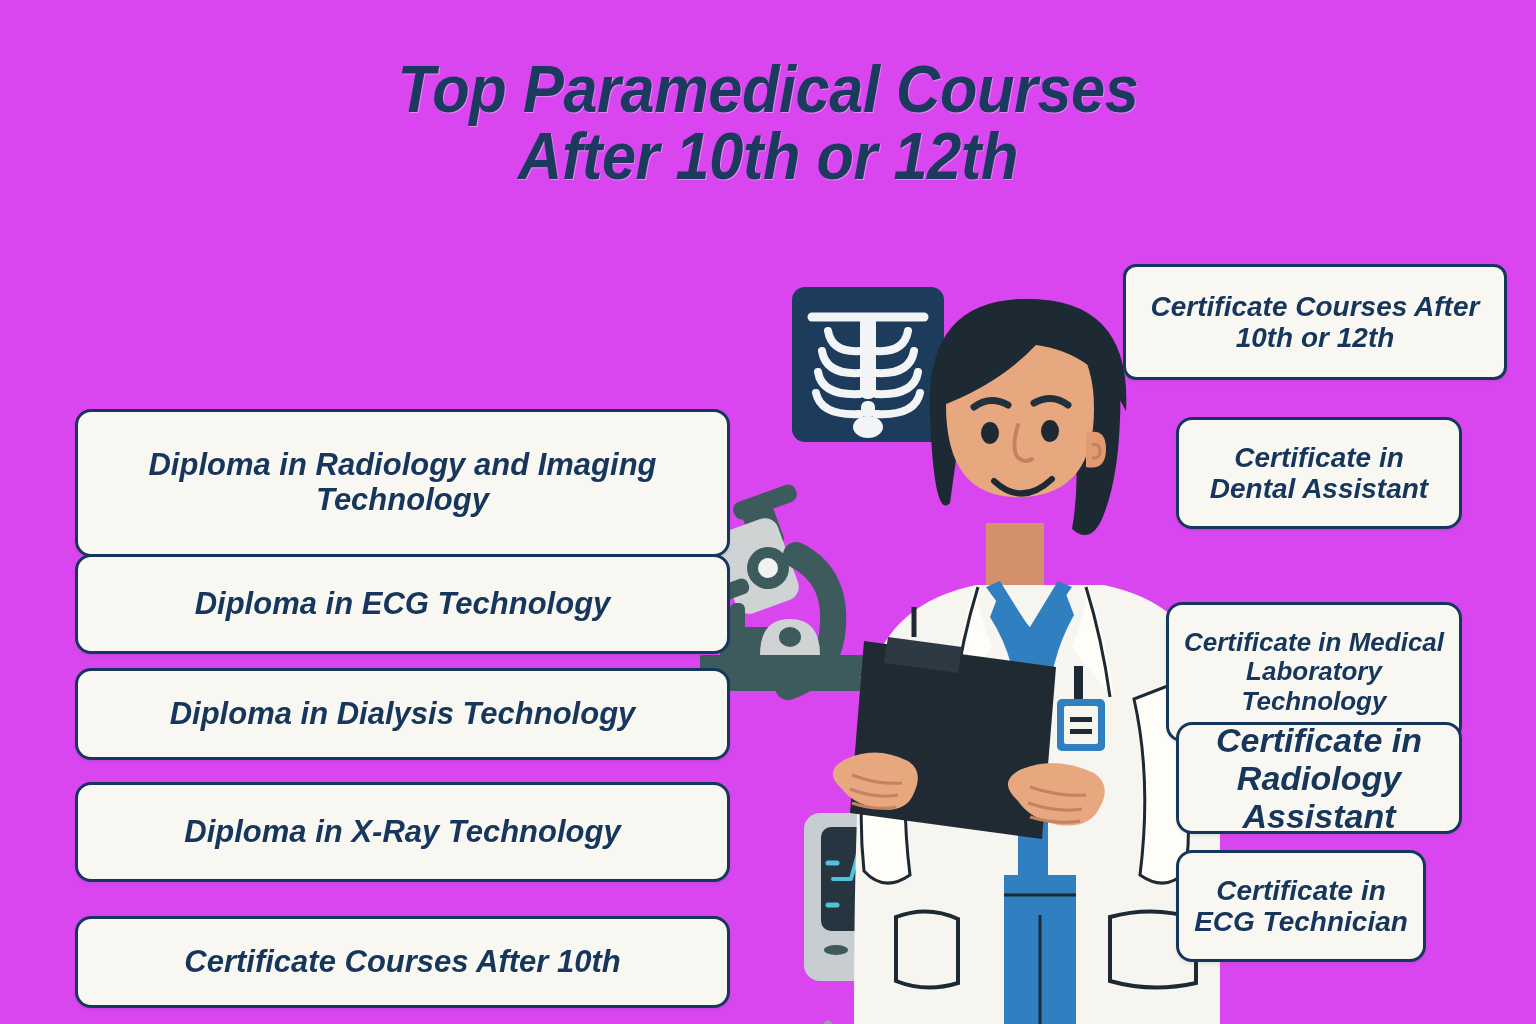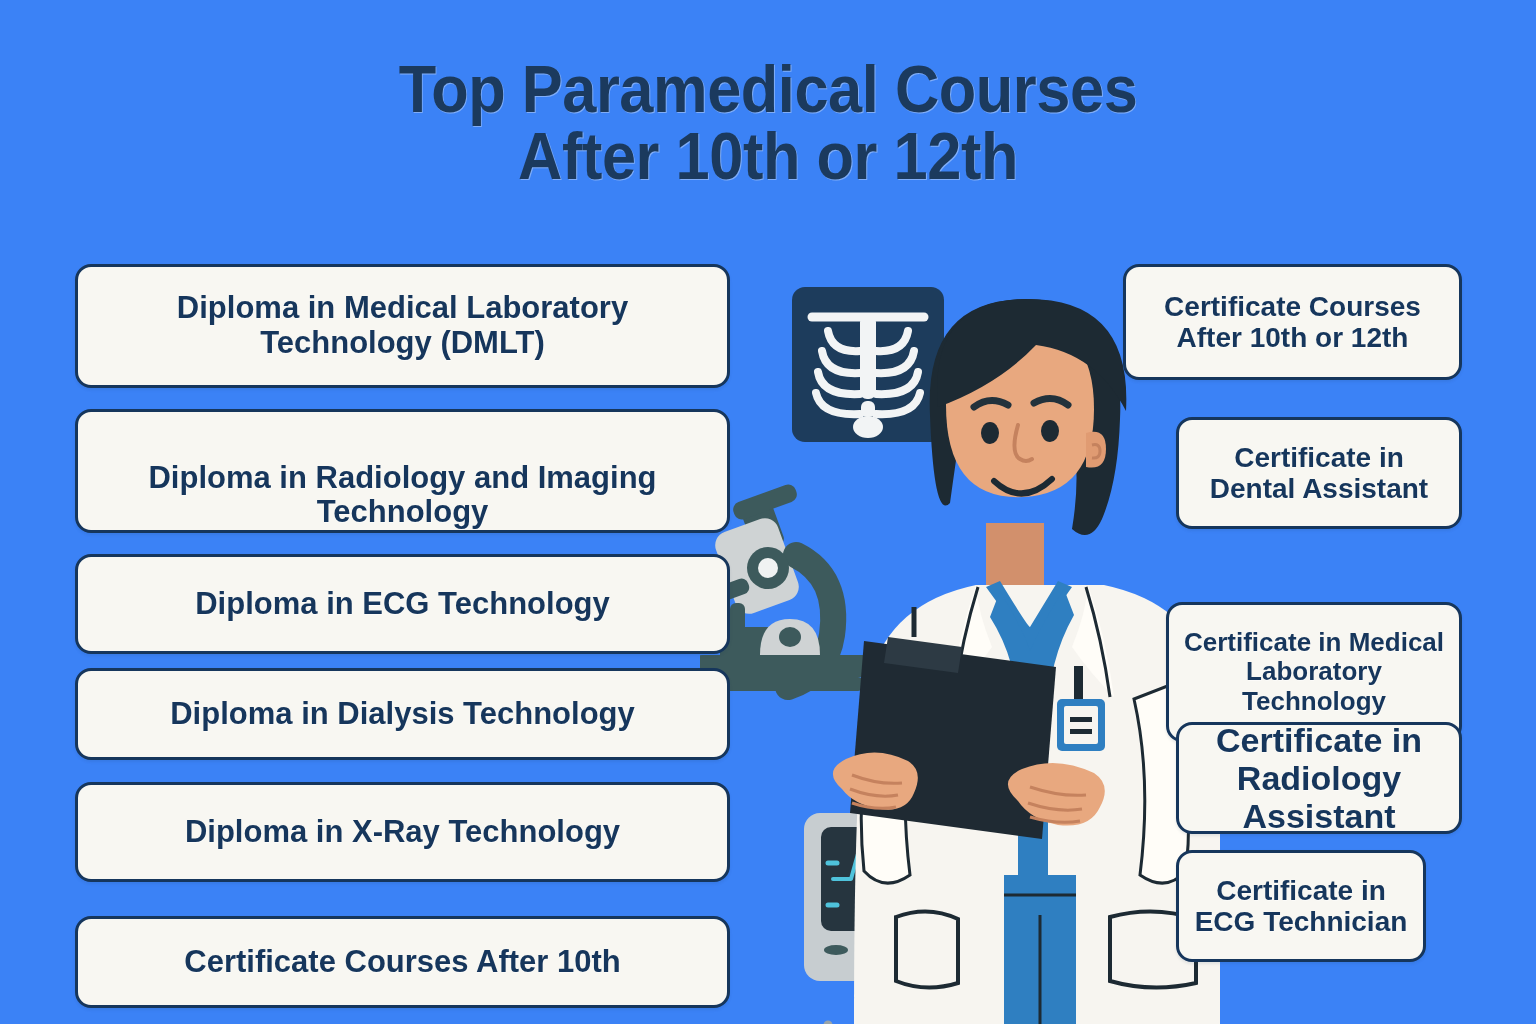--- a/index.html
+++ b/index.html
@@ -7,22 +7,23 @@
   html, body {
     width:1536px; height:1024px;
     background:#d7e9f3;
     font-family:"Liberation Sans", sans-serif;
     overflow:hidden;
   }
 
   #stage {
     position:relative;
     width:1536px; height:1024px;
-    background:#3b82f6;
+    background:#d946ef;
     overflow:hidden;
+    font-style:italic;
   }
 
   
   .title {
     position:absolute;
     left:0; top:56px;
     width:1536px;
     text-align:center;
     color:#1b3a5e;
     font-family:"Liberation Sans", sans-serif;
@@ -55,29 +56,29 @@
   .card span {
     display:block;
     line-height:1.12;
     padding:0 10px;
     text-shadow:0.5px 0.5px 0 rgba(255,255,255,0.5);
   }
 
   
   .left-card { left:75px; width:655px; font-size:31px; }
   .lc0 { top:264px;  height:124px; }
-  .lc1 { top:409px;  height:124px;align-items:flex-end; }
+  .lc1 { top:409px;  height:148px; }
   .lc2 { top:554px;  height:100px; }
   .lc3 { top:668px;  height:92px; }
   .lc4 { top:782px;  height:100px; }
   .lc5 { top:896px;  height:92px;margin-top:20px;  }
 
   
   .right-card { font-size:28px; }
-  .rc0 { left:1123px; top:264px; width:339px; height:116px; }
+  .rc0 { left:1123px; top:264px; width:384px; height:116px;border-radius:13px; }
   .rc1 { left:1176px; top:417px; width:286px; height:112px; }
   .rc2 { left:1166px; top:558px; width:296px; height:140px; font-size:26px;margin-top:44px; }
   .rc3 { left:1176px; top:722px; width:286px; height:112px; font-size:34px; }
   .rc4 { left:1176px; top:850px; width:250px; height:112px; }
 
   
   #art { position:absolute; left:700px; top:255px; width:520px; height:769px; z-index:3; }
   #art svg { display:block; }
 </style>
 </head>
@@ -216,23 +217,20 @@
         <path d="M318 546 q-22 -20 4 -32 q34 -14 72 4 q18 12 6 34 q-10 22 -42 18 q-28 -6 -40 -24 z" fill="#e8a87f"></path>
         <g stroke="#c5825e" stroke-width="3" fill="none">
           <path d="M330 532 q30 10 56 8"></path>
           <path d="M328 548 q30 10 54 6"></path>
           <path d="M330 562 q28 8 50 4"></path>
         </g>
       </g>
     </svg>
   </div>
 
-  <div class="card left-card lc0">
-    <span>Diploma in Medical Laboratory Technology (DMLT)</span>
-  </div>
   <div class="card left-card lc1">
     <span>Diploma in Radiology and Imaging Technology</span>
   </div>
   <div class="card left-card lc2">
     <span>Diploma in ECG Technology</span>
   </div>
   <div class="card left-card lc3">
     <span>Diploma in Dialysis Technology</span>
   </div>
   <div class="card left-card lc4">

